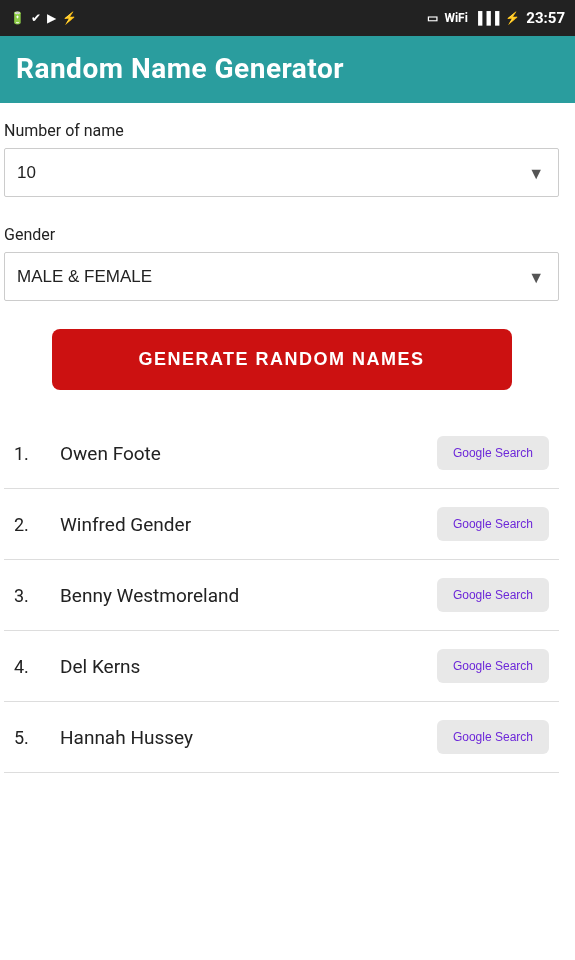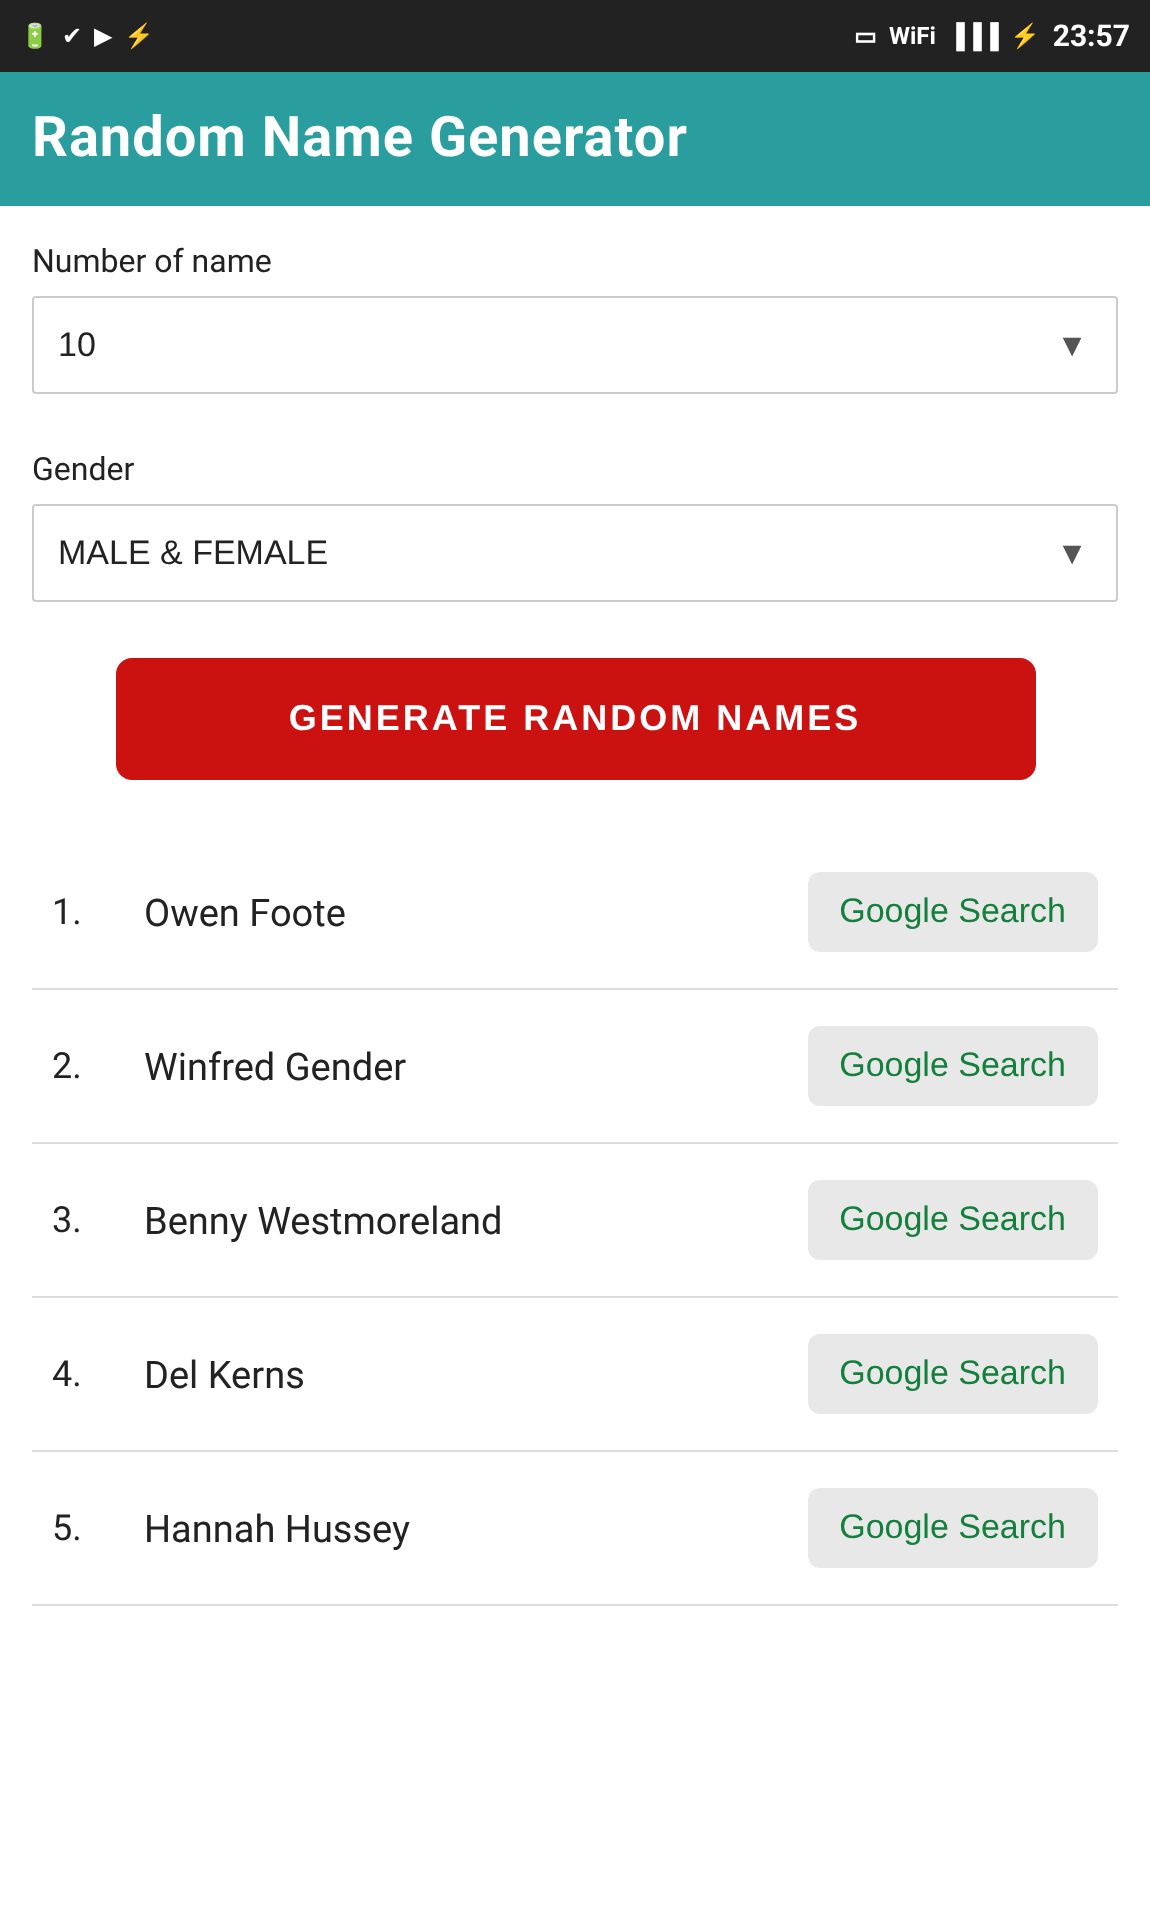--- a/index.html
+++ b/index.html
@@ -48,21 +48,21 @@
     }
     .app-title {
       color: #fff;
       font-size: 28px;
       font-weight: bold;
       letter-spacing: 0.5px;
     }
 
     
     .content {
-      padding: 18px 16px 0 16px;
+      padding: 18px 16px 0 4px;
     }
 
     
     .field-label {
       font-size: 16px;
       color: #222;
       margin-bottom: 8px;
       font-weight: 400;
     }
 
@@ -130,25 +130,25 @@
       color: #222;
       flex-shrink: 0;
     }
     .name-text {
       flex: 1;
       font-size: 19px;
       color: #222;
     }
     .btn-google-search {
       background: #e8e8e8;
-      color: #15803d;
+      color: #6d28d9;
       border: none;
       border-radius: 6px;
       padding: 10px 16px;
-      font-size: 17px;
+      font-size: 12px;
       cursor: pointer;
       white-space: nowrap;
       flex-shrink: 0;
     }
   </style>
 </head>
 <body>
 
 <div class="status-bar">
   <div class="status-bar-left">

